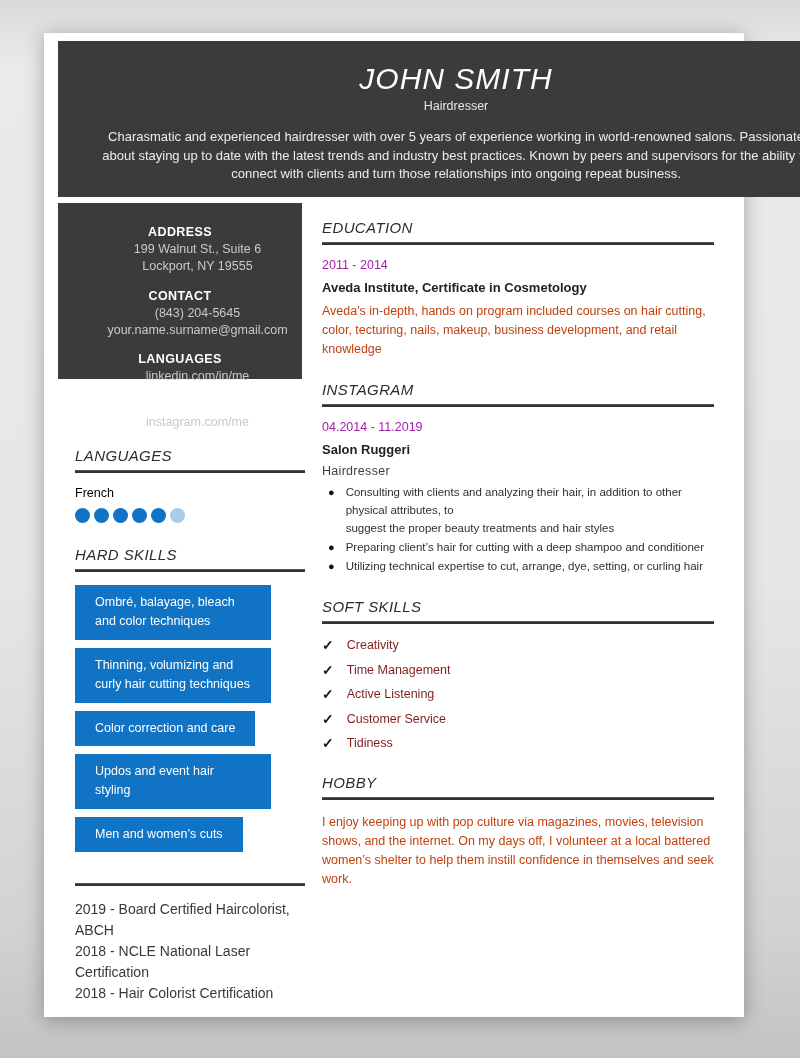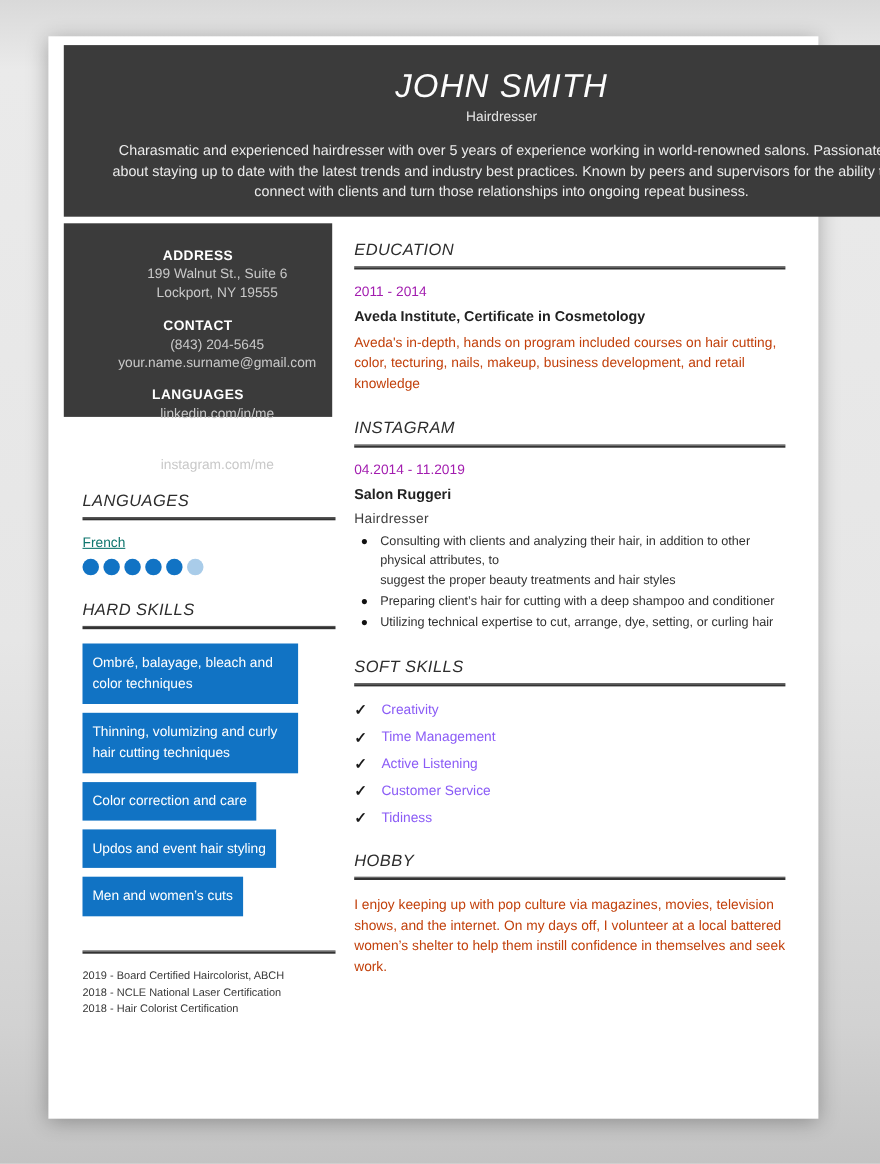--- a/index.html
+++ b/index.html
@@ -29,45 +29,45 @@
   .contact-group { margin-bottom:13px; }
   .contact-label { font-weight:bold; font-size:12.5px; letter-spacing:0.4px; color:#fff; margin-bottom:2px; }
   .contact-line { font-size:12.5px; color:#c9c9c9; line-height:1.38;padding-left:35px; }
   
   .left-col  { position:absolute; left:31px;  top:414px; width:230px; }
   .right-col { position:absolute; left:278px; top:186px; width:392px; }
   .section { margin-bottom:23px; }
   .sec-title { font-size:15px; font-style:italic; letter-spacing:0.4px; color:#2d2d2d; margin-bottom:6px; }
   .rule { height:1px; border-top:1px solid #555; border-bottom:2px solid #333; margin-bottom:13px; }
   
-  .lang-name { font-size:12.5px; color:#0f766e; margin-bottom:8px;text-decoration:underline; }
+  .lang-name { font-size:12.5px; color:#000000; margin-bottom:8px; }
   .dots { display:flex; gap:4px; }
   .dot { width:15px; height:15px; border-radius:50%; display:inline-block; }
   .dot-filled { background:var(--accent,#1173c4); }
   .dot-light  { background:var(--accent-light,#a9cce9); }
   
   .pill {
     display:inline-block; max-width:196px; background:var(--accent,#1173c4); color:#fff;
-    font-size:12.5px; line-height:1.55; padding:8px 9px; margin-bottom:8px;
+    font-size:12.5px; line-height:1.55; padding:8px 20px; margin-bottom:8px;
   }
   .pill-wrap { display:block; }
   
-  .cert-item { font-size:10px; color:#383838; line-height:1.5; }
+  .cert-item { font-size:14px; color:#383838; line-height:1.5; }
   
   .period { font-size:12.5px; color:#a21caf; margin-bottom:8px; }
   .entry-title { font-size:13px; font-weight:bold; color:#222; margin-bottom:7px; }
   .entry-sub { font-size:12.5px; color:#3f3f3f; margin-bottom:6px; letter-spacing:0.3px; }
   .desc { font-size:12.5px; line-height:1.5; color:#c2410c; }
   .bullet-row { display:flex; margin:1px 0; }
   .bullet-dot { font-size:11px; color:#111; margin:0 11px 0 6px; line-height:1.6; }
   .bullet-text { font-size:11.5px; line-height:1.55; color:#303030; white-space:pre-line; }
   
   .check-row { display:flex; align-items:center; margin-bottom:8.5px; }
   .check-mark { font-size:14px; font-weight:bold; color:#1a1a1a; margin-right:13px; }
-  .check-label { font-size:12.5px; color:#8b5cf6; }
+  .check-label { font-size:12.5px; color:#7f1d1d; }
 </style>
 </head>
 <body>
 
 <div class="sheet">
 
   <div class="header-box">
     <div class="name">JOHN SMITH</div>
     <div class="job-title">Hairdresser</div>
     <div class="summary">Charasmatic and experienced hairdresser with over 5 years of experience working in world-renowned salons. Passionate about staying up to date with the latest trends and industry best practices. Known by peers and supervisors for the ability to connect with clients and turn those relationships into ongoing repeat business.</div>

